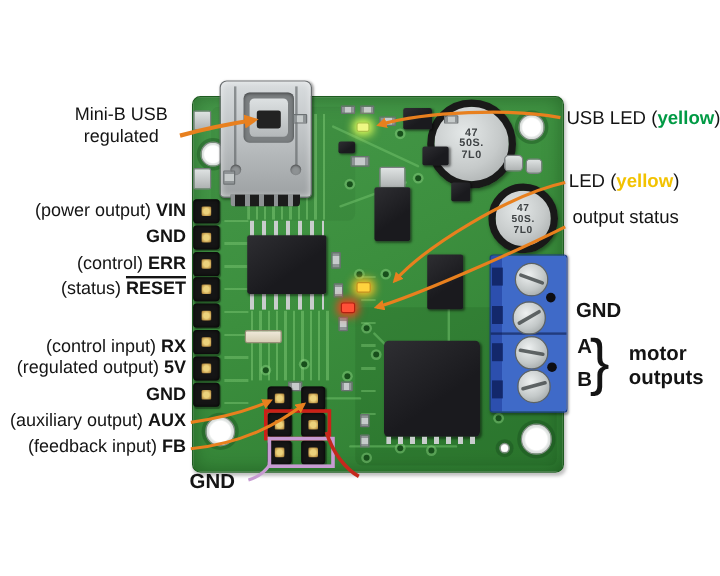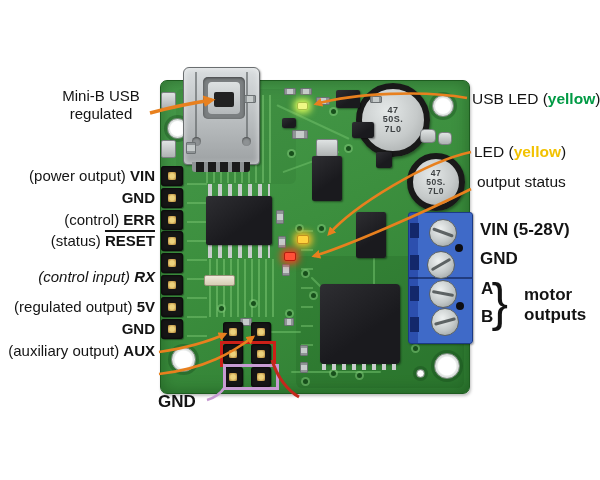--- a/index.html
+++ b/index.html
@@ -250,30 +250,30 @@
 
   <div class="lbl" style="left:48px;top:87px;width:106px;text-align:center;">
     <span>Mini-B USB</span><br>
     <span>regulated</span>
   </div>
 
   <div class="lbl leftlbl" style="top:167px;"><span>(power output)</span> <b>VIN</b></div>
   <div class="lbl leftlbl" style="top:189px;"><span></span> <b>GND</b></div>
   <div class="lbl leftlbl" style="top:211px;"><span>(control)</span> <b>ERR</b></div>
   <div class="lbl leftlbl" style="top:232px;"><span>(status)</span> <b class="ovl">RESET</b></div>
-  <div class="lbl leftlbl" style="top:268px;font-style:italic;"><span>(control input)</span> <b>RX</b></div>
+  <div class="lbl leftlbl" style="top:280px;"><span>(control input)</span> <b>RX</b></div>
   <div class="lbl leftlbl" style="top:298px;"><span>(regulated output)</span> <b>5V</b></div>
   <div class="lbl leftlbl" style="top:320px;"><span></span> <b>GND</b></div>
   <div class="lbl leftlbl" style="top:342px;"><span>(auxiliary output)</span> <b>AUX</b></div>
+  <div class="lbl leftlbl" style="top:364px;"><span>(feedback input)</span> <b>FB</b></div>
 
   <div class="lbl" style="left:472px;top:90px;font-size:15.5px;"><span>USB LED (</span><span class="w-green">yellow</span><span>)</span></div>
   <div class="lbl" style="left:477px;top:125px;font-size:15.5px;margin-top:48px;"><span>output status</span></div>
   <div class="lbl" style="left:474px;top:143px;font-size:15.5px;"><span>LED (</span><span class="w-yellow">yellow</span><span>)</span></div>
 
-  <div class="lbl big" style="left:480px;top:221px;">VIN (5-28V)</div>
   <div class="lbl big" style="left:480px;top:250px;">GND</div>
   <div class="lbl big" style="left:481px;top:280px;">A</div>
   <div class="lbl big" style="left:481px;top:308px;">B</div>
   <div class="brace">}</div>
   <div class="lbl big" style="left:524px;top:286px;">motor</div>
   <div class="lbl big" style="left:524px;top:306px;">outputs</div>
 
   <div class="lbl big" style="left:158px;top:393px;">GND</div>
 
 </div>

